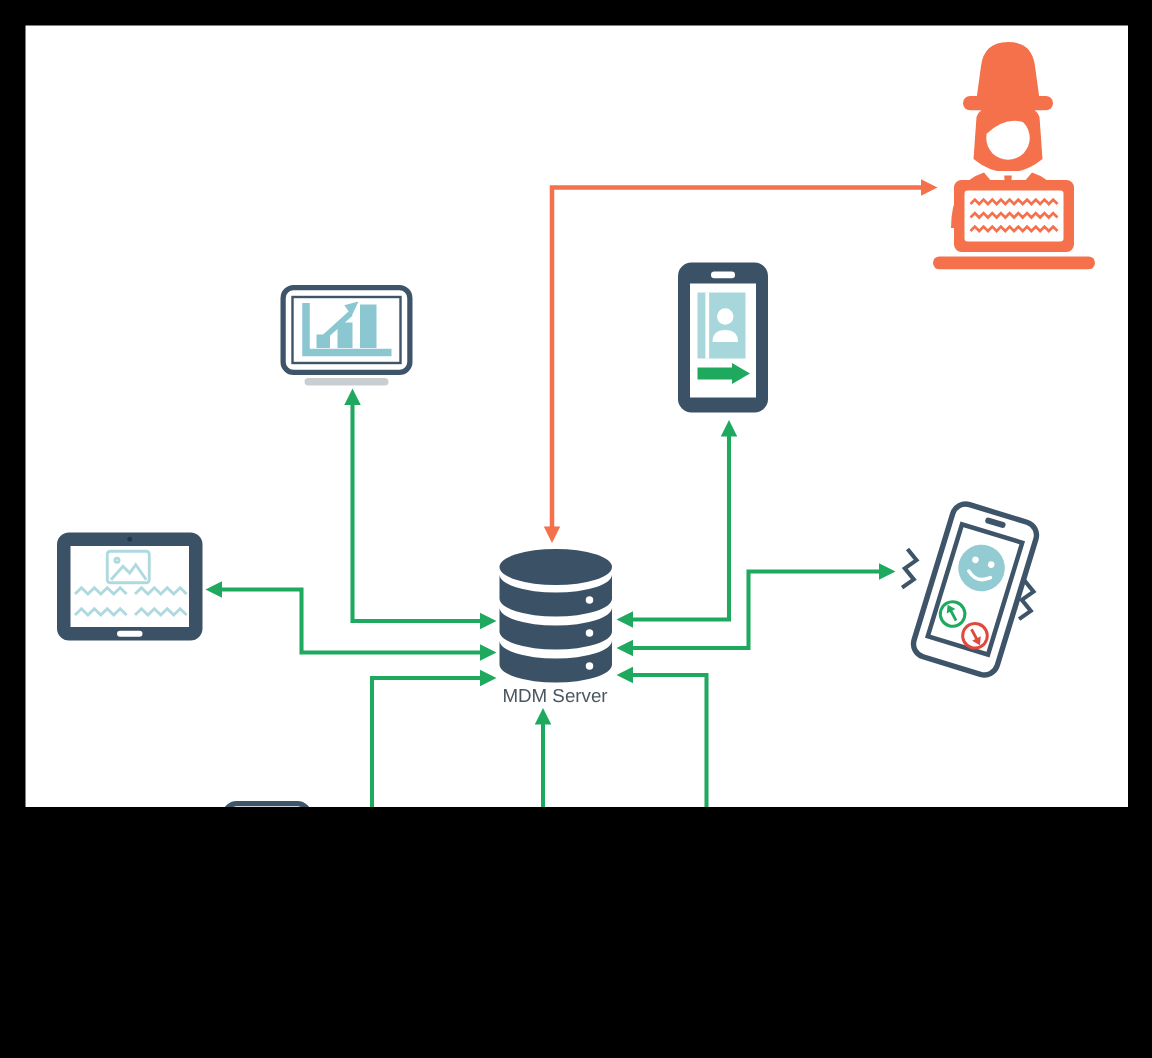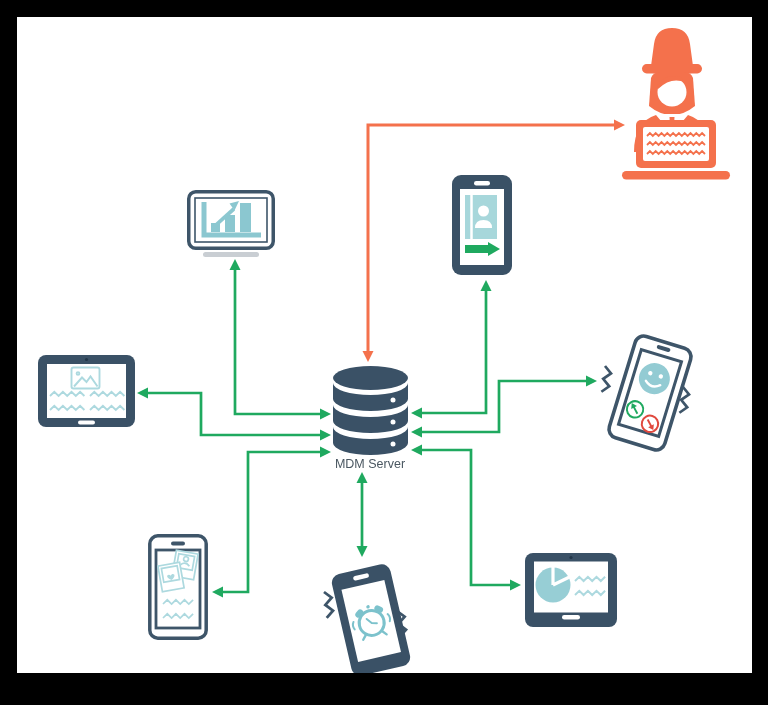--- a/index.html
+++ b/index.html
@@ -1,16 +1,16 @@
 <!DOCTYPE html>
 <html><head>
 <meta charset="utf-8">
 <style>
   html,body{margin:0;padding:0;background:#000;}
-  .stage{position:relative;width:768px;height:673px;background:#14b8a6;overflow:hidden;}
+  .stage{position:relative;width:768px;height:538px;background:#14b8a6;overflow:hidden;}
   svg{display:block;}
   .mdm-label{font-family:"Liberation Sans","DejaVu Sans",sans-serif;font-size:12.5px;font-weight:500;fill:#4A5761;}
   .slate{fill:#3A5166;}
   .stroke-slate{stroke:#3E5569;}
 </style>
 </head>
 <body>
 
 <div class="stage">
 <svg width="768" height="705" viewBox="0 0 768 705" xmlns="http://www.w3.org/2000/svg">

